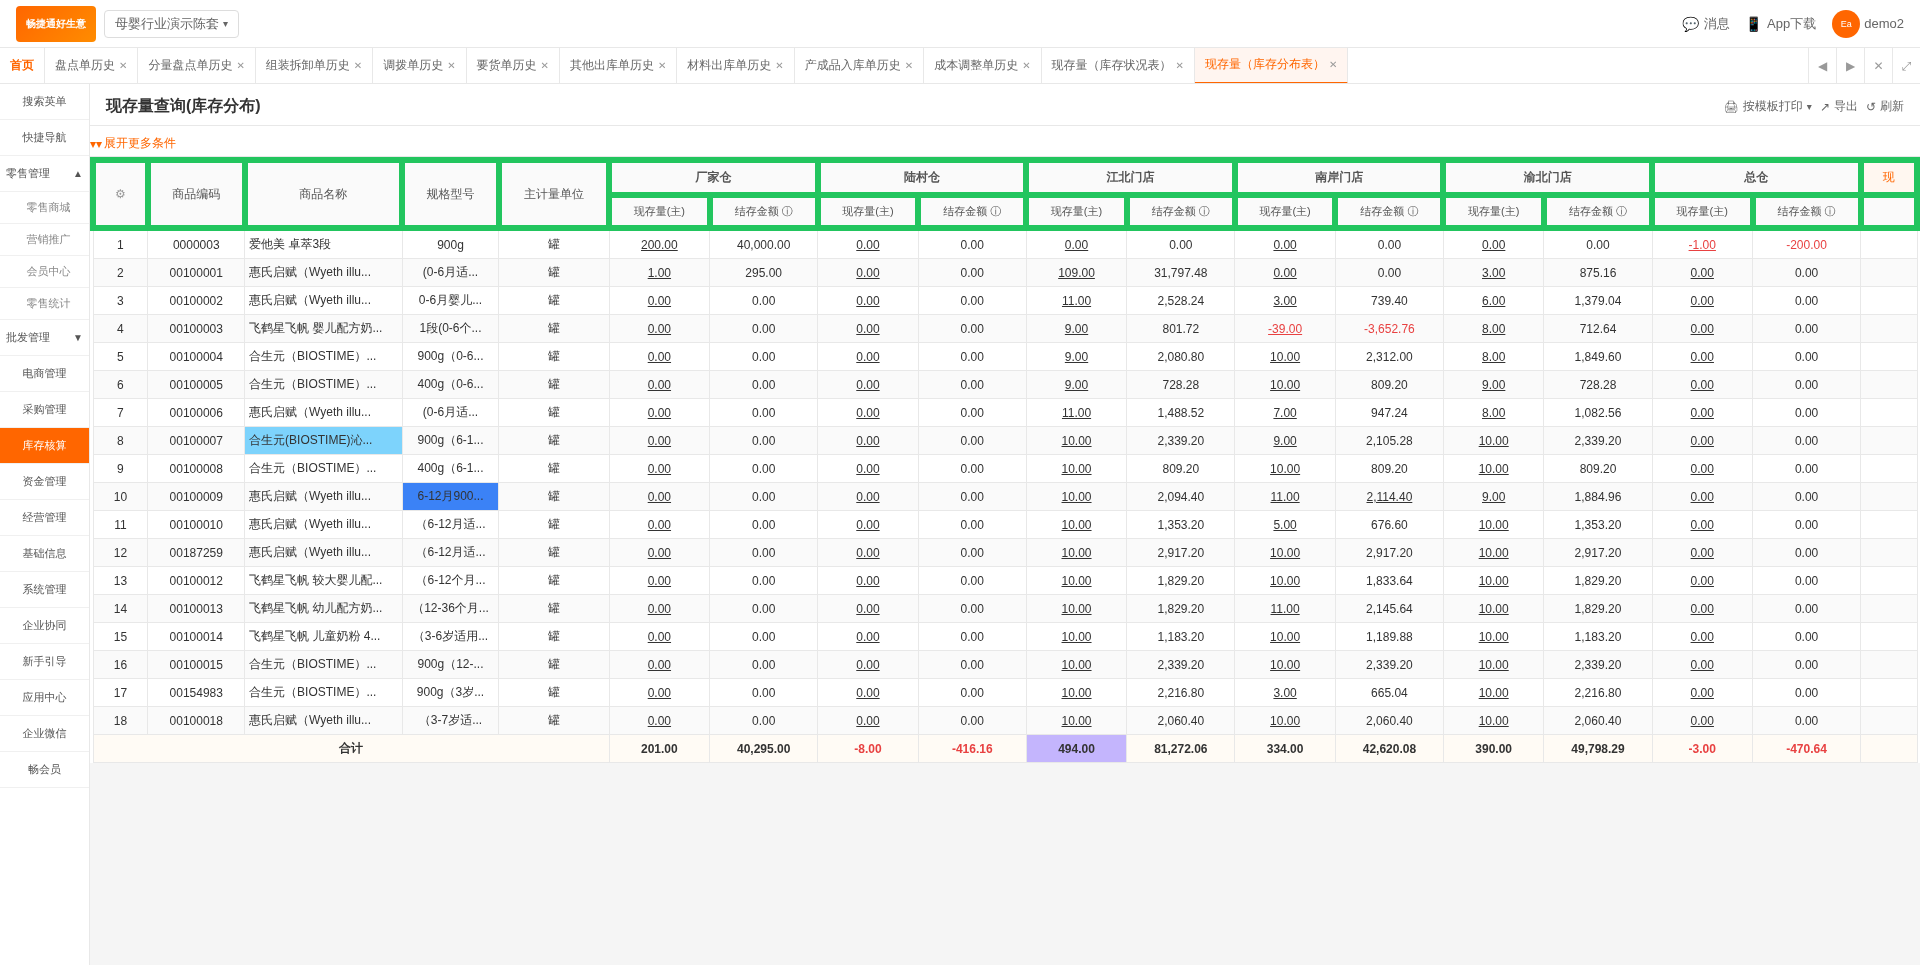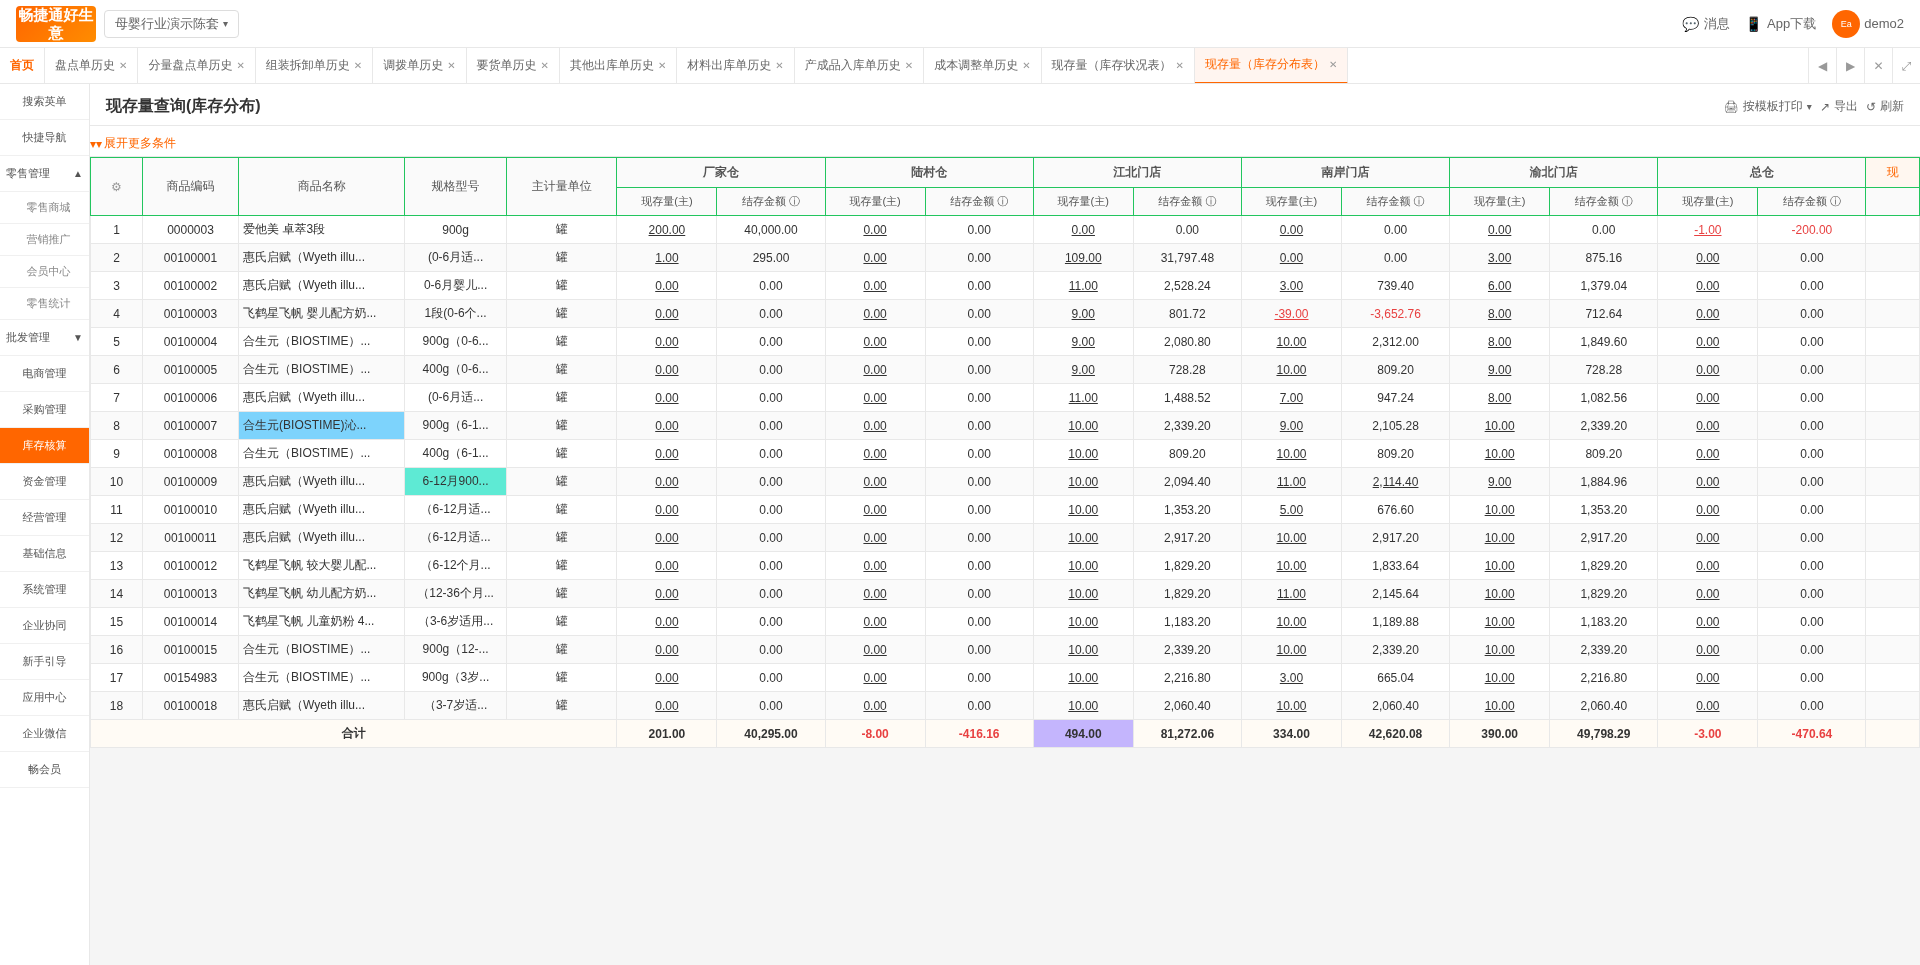--- a/index.html
+++ b/index.html
@@ -53,34 +53,34 @@
     .search-input-color { border: 1px solid #ddd; border-radius: 4px; padding: 4px 8px; font-size: 12px; width: 300px; }
     .expand-btn { color: #ff6600; cursor: pointer; font-size: 12px; display: flex; align-items: center; gap: 2px; margin: 0 auto; }
     .btn-query { background: #ff6600; color: white; border: none; border-radius: 4px; padding: 6px 20px; cursor: pointer; font-size: 13px; }
     .btn-settings { background: white; color: #ff6600; border: 1px solid #ff6600; border-radius: 4px; padding: 5px 14px; cursor: pointer; font-size: 13px; }
     .orange-arrow { width: 22px; height: 22px; background: #ff6600; color: white; border-radius: 2px; display: flex; align-items: center; justify-content: center; cursor: pointer; font-size: 12px; }
     .ellipsis-btn { color: #999; cursor: pointer; padding: 0 4px; }
 
     
     .table-area { flex: 1; overflow: auto; padding: 0; background: #f5f5f5; }
     .data-table { width: 100%; border-collapse: collapse; background: #fff; font-size: 12px; }
-    .data-table th { background: #fafafa; border: 1px solid #22c55e; padding: 6px 16px; text-align: center; font-weight: normal; color: #555; white-space: nowrap; }
+    .data-table th { background: #fafafa; border: 6px solid #22c55e; padding: 6px 16px; text-align: center; font-weight: normal; color: #555; white-space: nowrap; }
     .data-table td { border: 1px solid #e8e8e8; padding: 5px 4px; text-align: center; color: #333; white-space: nowrap; }
     .data-table .col-header-group { background: #fafafa; font-weight: bold; }
     .data-table .number-cell { text-decoration: underline; color: #333; }
     .data-table .settings-icon { color: #999; cursor: pointer; }
     .summary-row td { background: #fffbf5; font-weight: bold; }
   </style>
 </head>
 <body>
 
 <div class="top-bar">
   <div class="logo-area">
     <div class="logo-img">
-      <span style="font-size:15px;color:white;text-align:center;line-height:1.2;">畅捷通好生意</span>
+      <span style="font-size:10px;color:white;line-height:1.2;">畅捷通好生意</span>
     </div>
     <div class="industry-selector">
       <span>母婴行业演示陈套</span>
       <span style="font-size:10px;">▾</span>
     </div>
   </div>
   <div class="top-right">
     <div class="top-right-item">
       <span style="font-size:14px;">💬</span>
       <span>消息</span>
@@ -449,21 +449,21 @@
               <td style="" class="number-cell">10.00</td>
               <td style="">809.20</td>
               <td style="" class="number-cell">0.00</td>
               <td style="">0.00</td>
               <td style=""></td>
             </tr>
             <tr>
               <td style="background:#fafafa;">10</td>
               <td style="background:#fafafa;">00100009</td>
               <td style="background:#fafafa;text-align:left;max-width:140px;overflow:hidden;white-space:nowrap;text-overflow:ellipsis;">惠氏启赋（Wyeth illu...</td>
-              <td style="background:#5eead4;">6-12月900...</td>
+              <td style="background:#3b82f6;">6-12月900...</td>
               <td style="background:#fafafa;">罐</td>
               <td style="background:#fafafa;" class="number-cell">0.00</td>
               <td style="background:#fafafa;">0.00</td>
               <td style="background:#fafafa;" class="number-cell">0.00</td>
               <td style="background:#fafafa;">0.00</td>
               <td style="background:#fafafa;" class="number-cell">10.00</td>
               <td style="background:#fafafa;">2,094.40</td>
               <td style="background:#fafafa;" class="number-cell">11.00</td>
               <td style="background:#fafafa;text-decoration:underline;">2,114.40</td>
               <td style="background:#fafafa;" class="number-cell">9.00</td>
@@ -487,21 +487,21 @@
               <td style="" class="number-cell">5.00</td>
               <td style="">676.60</td>
               <td style="" class="number-cell">10.00</td>
               <td style="">1,353.20</td>
               <td style="" class="number-cell">0.00</td>
               <td style="">0.00</td>
               <td style=""></td>
             </tr>
             <tr>
               <td style="background:#fafafa;">12</td>
-              <td style="background:#fafafa;">00100011</td>
+              <td style="background:#fafafa;">00187259</td>
               <td style="background:#fafafa;text-align:left;max-width:140px;overflow:hidden;white-space:nowrap;text-overflow:ellipsis;">惠氏启赋（Wyeth illu...</td>
               <td style="background:#fafafa;">（6-12月适...</td>
               <td style="background:#fafafa;">罐</td>
               <td style="background:#fafafa;" class="number-cell">0.00</td>
               <td style="background:#fafafa;">0.00</td>
               <td style="background:#fafafa;" class="number-cell">0.00</td>
               <td style="background:#fafafa;">0.00</td>
               <td style="background:#fafafa;" class="number-cell">10.00</td>
               <td style="background:#fafafa;">2,917.20</td>
               <td style="background:#fafafa;" class="number-cell">10.00</td>

